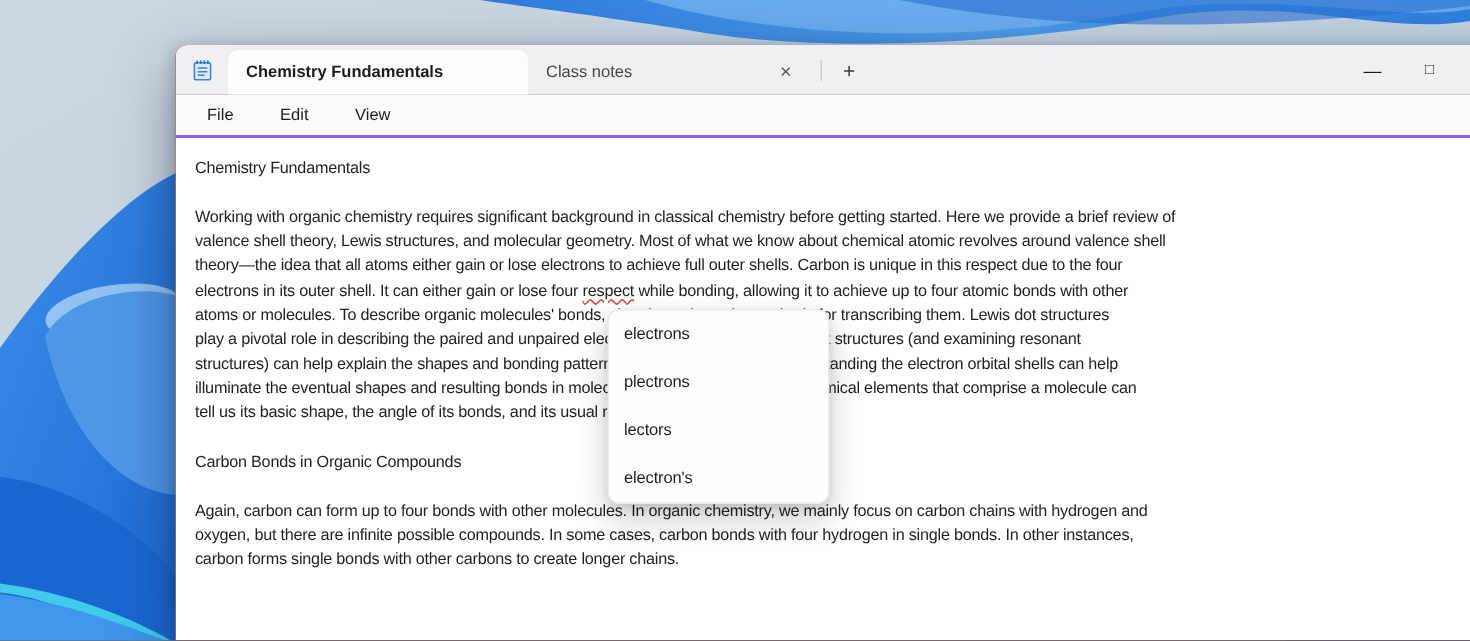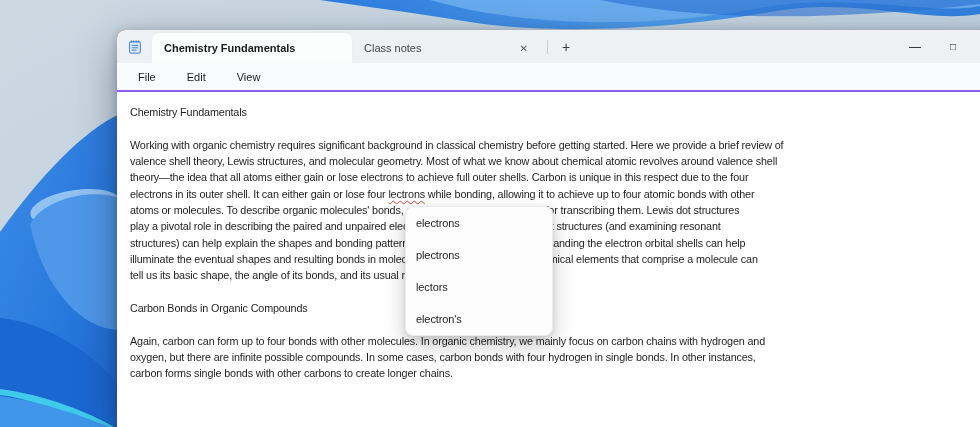--- a/index.html
+++ b/index.html
@@ -126,21 +126,21 @@
       <div class="menuitem">View</div>
       <div class="gear">⚙</div>
     </div>
 
     <div class="doc">
       <div class="tline">Chemistry Fundamentals</div>
       <div class="tline"></div>
       <div class="tline">Working with organic chemistry requires significant background in classical chemistry before getting started. Here we provide a brief review of</div>
       <div class="tline">valence shell theory, Lewis structures, and molecular geometry. Most of what we know about chemical atomic revolves around valence shell</div>
       <div class="tline">theory—the idea that all atoms either gain or lose electrons to achieve full outer shells. Carbon is unique in this respect due to the four</div>
-      <div class="tline"><span>electrons in its outer shell. It can either gain or lose four </span><span class="misspelled">lectrons</span><span> while bonding, allowing it to achieve up to four atomic bonds with other</span></div>
+      <div class="tline"><span>electrons in its outer shell. It can either gain or lose four </span><span class="misspelled">respect</span><span> while bonding, allowing it to achieve up to four atomic bonds with other</span></div>
       <div class="tline">atoms or molecules. To describe organic molecules' bonds, chemists rely on the methods for transcribing them. Lewis dot structures</div>
       <div class="tline">play a pivotal role in describing the paired and unpaired electrons in bonds. Using Lewis dot structures (and examining resonant</div>
       <div class="tline">structures) can help explain the shapes and bonding patterns of these compounds. Understanding the electron orbital shells can help</div>
       <div class="tline">illuminate the eventual shapes and resulting bonds in molecules. Simply observing the chemical elements that comprise a molecule can</div>
       <div class="tline">tell us its basic shape, the angle of its bonds, and its usual reactivity.</div>
       <div class="tline"></div>
       <div class="tline">Carbon Bonds in Organic Compounds</div>
       <div class="tline"></div>
       <div class="tline">Again, carbon can form up to four bonds with other molecules. In organic chemistry, we mainly focus on carbon chains with hydrogen and</div>
       <div class="tline">oxygen, but there are infinite possible compounds. In some cases, carbon bonds with four hydrogen in single bonds. In other instances,</div>

